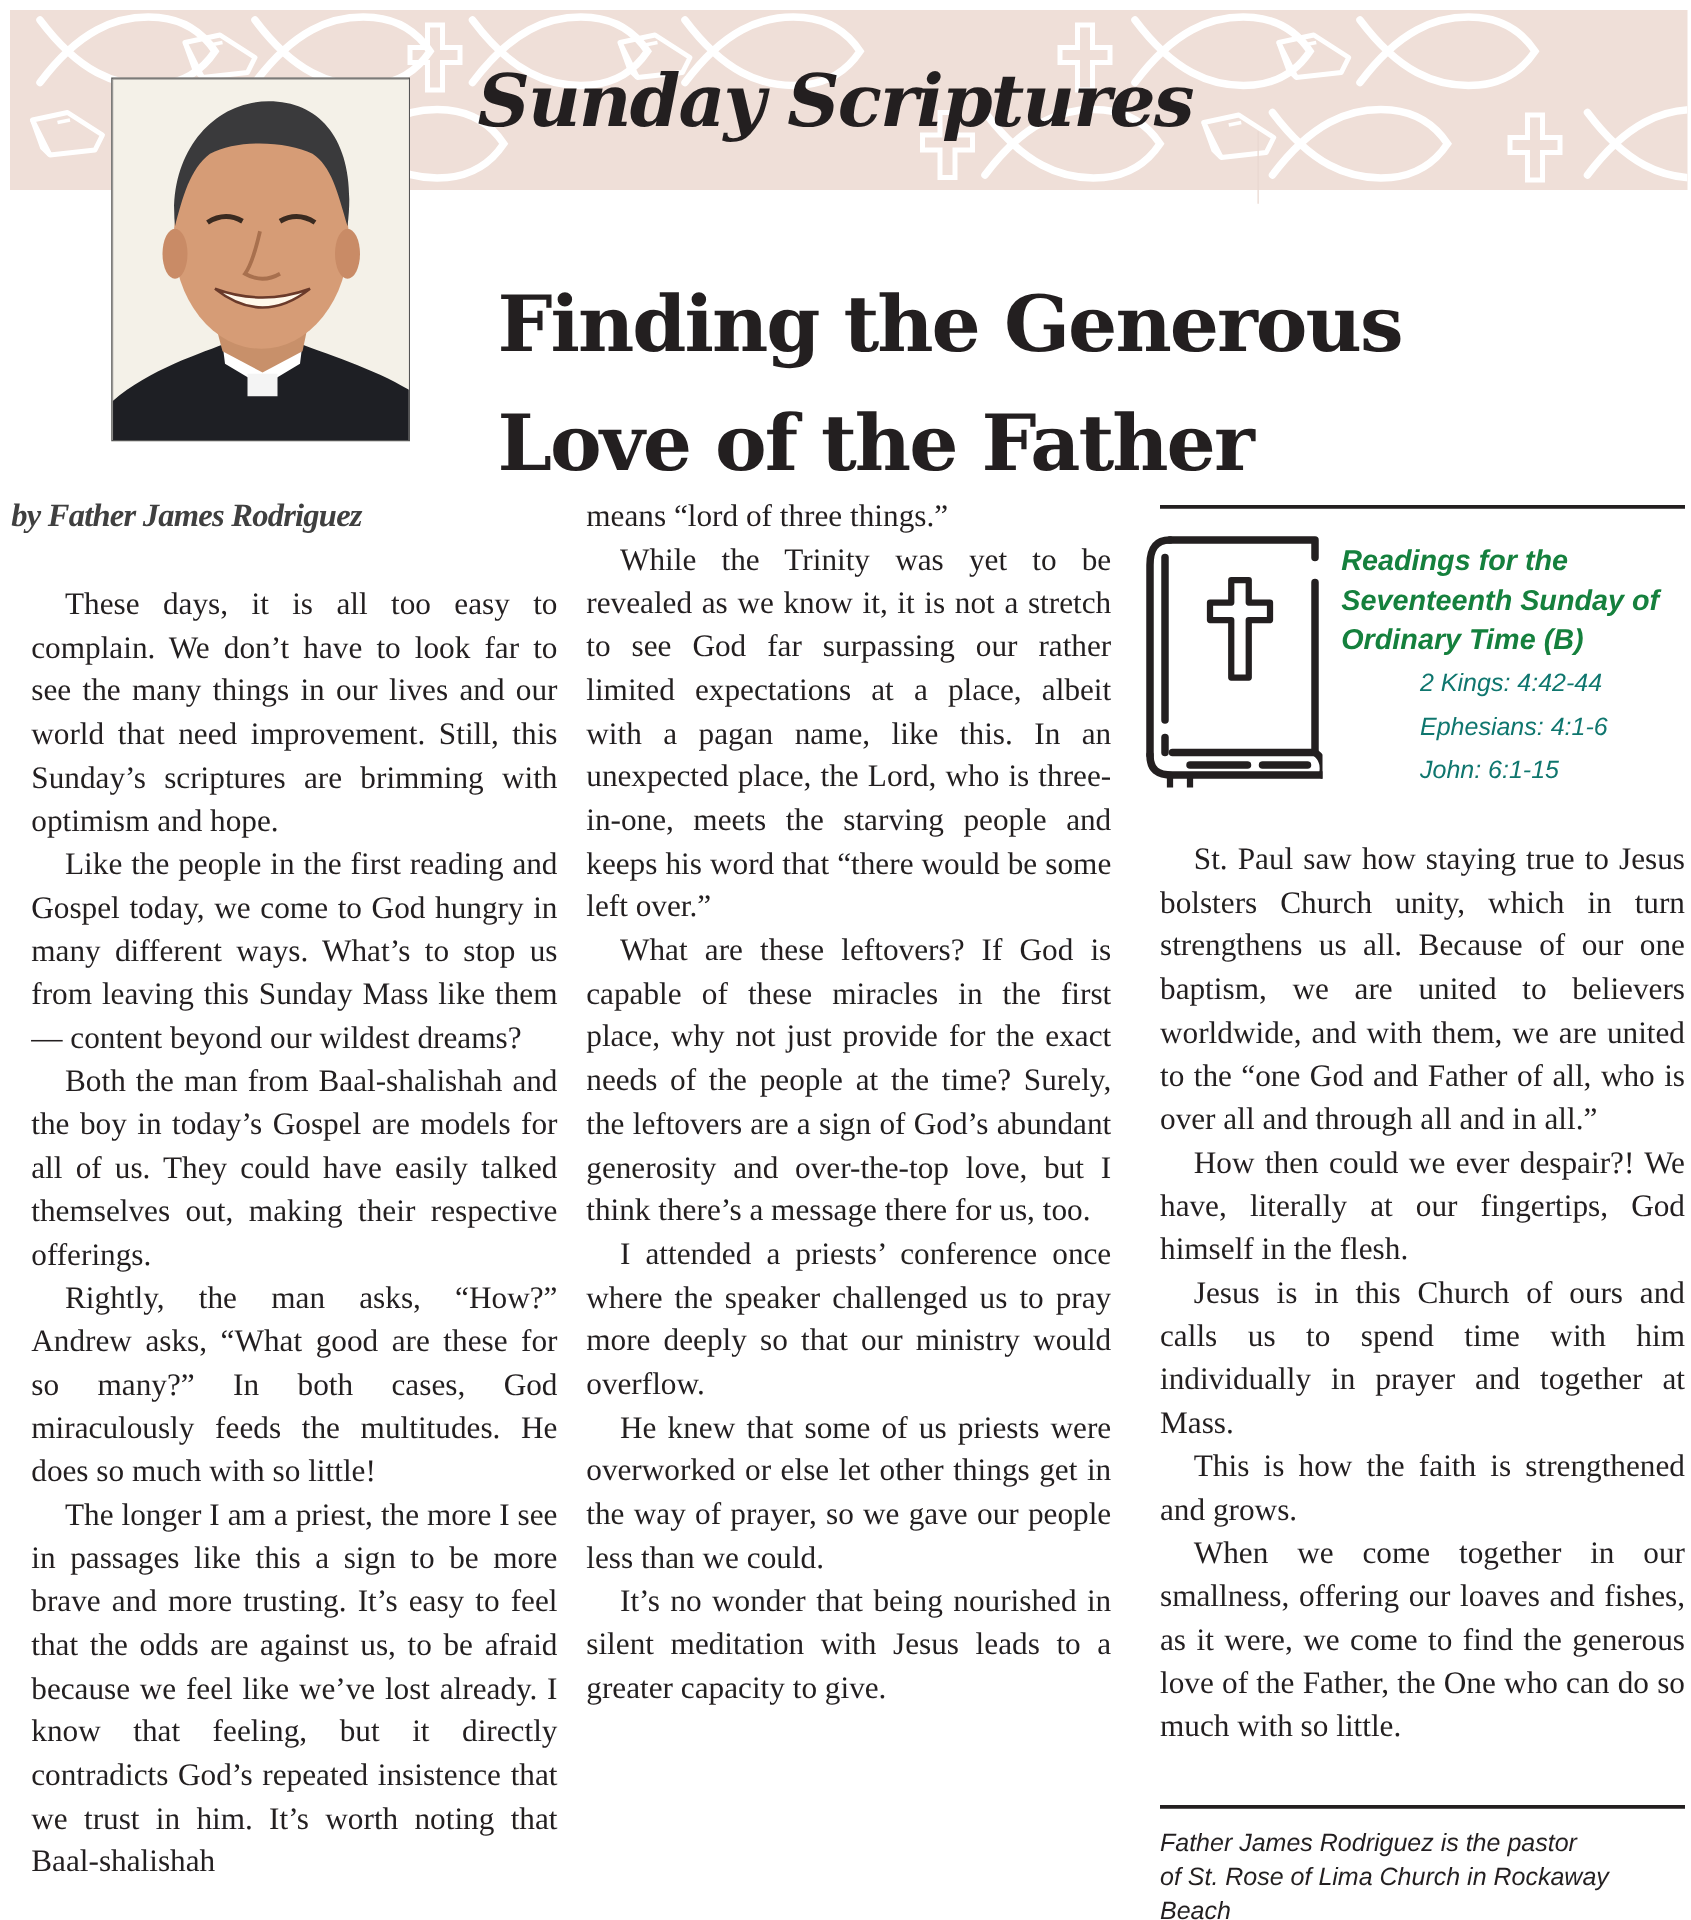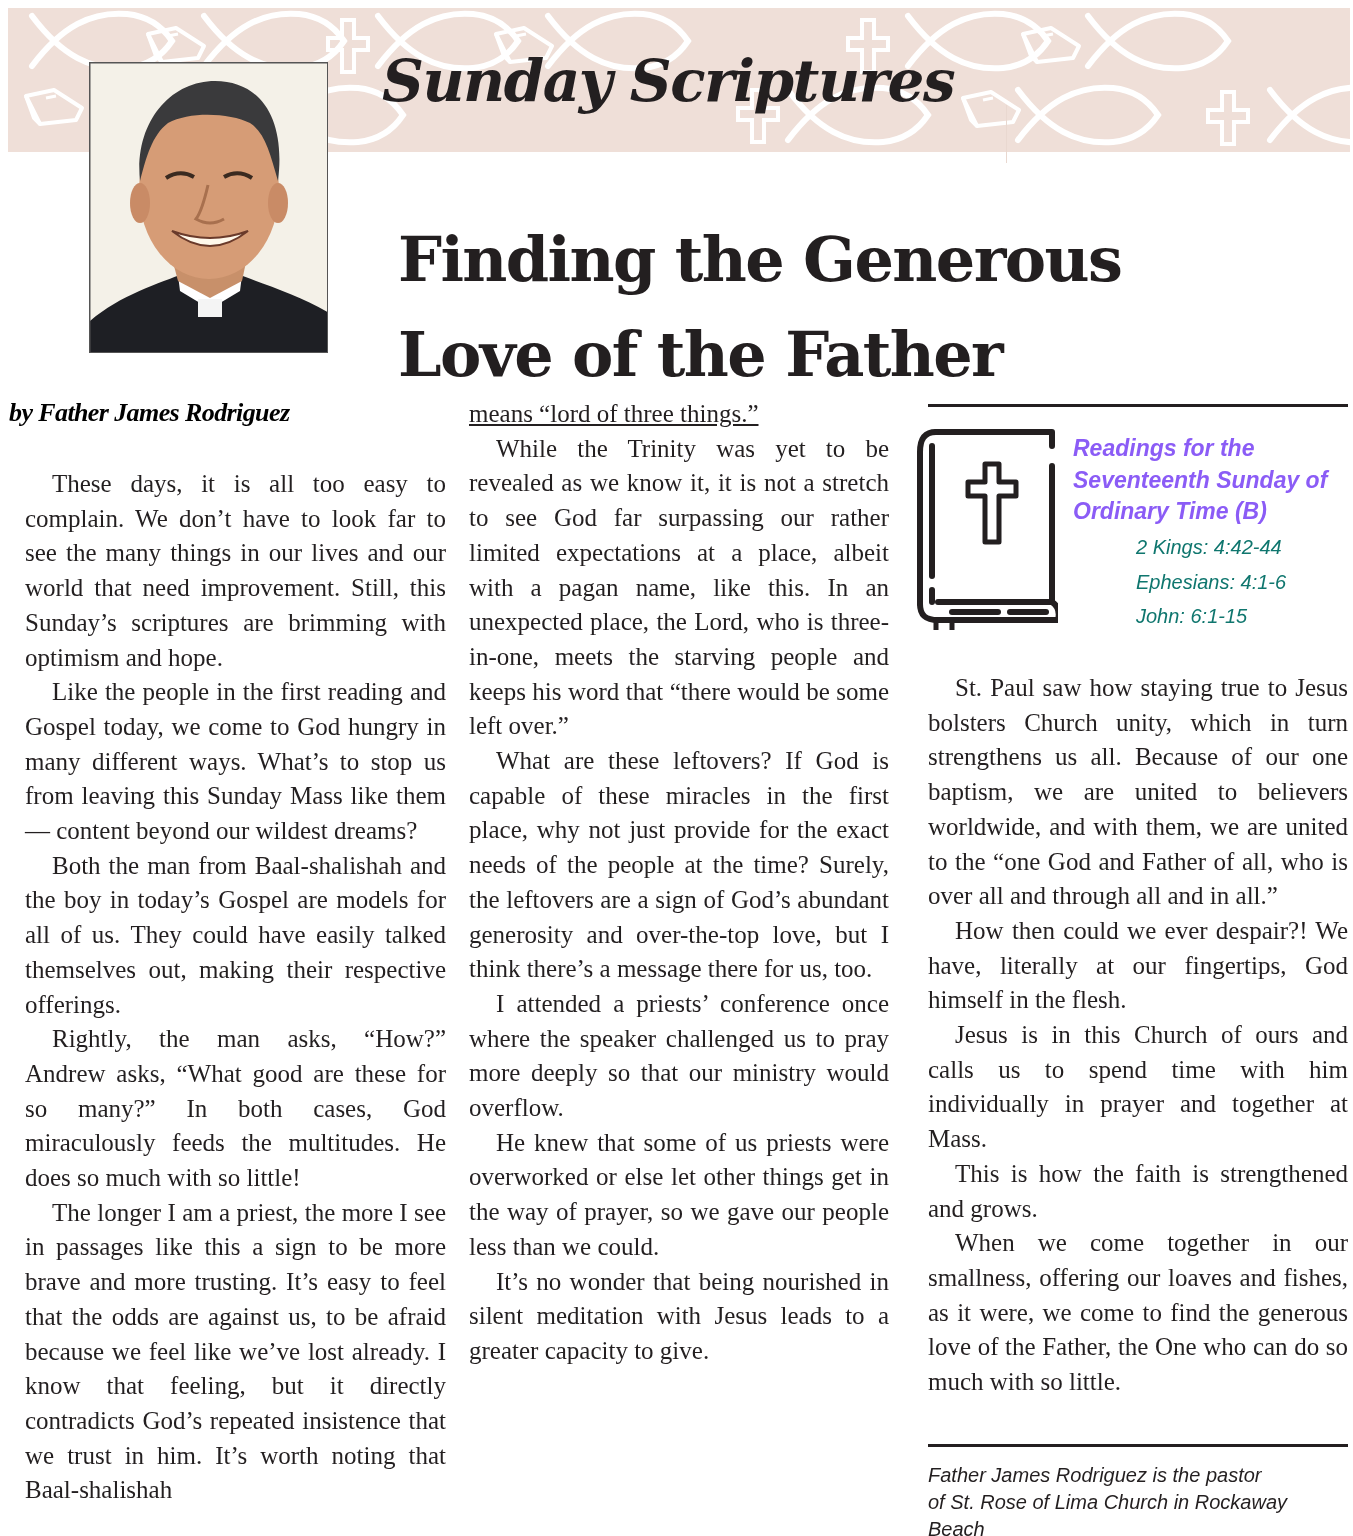--- a/index.html
+++ b/index.html
@@ -28,40 +28,40 @@
     font-family: "DejaVu Serif", serif; font-weight: bold;
     font-size: 62px; line-height: 95px; letter-spacing: -1.6px; color: #231f20;
   }
   .headline span { display: block; }
 
   .col {
     position: absolute; font-family: "Liberation Serif", serif; font-size: 25px;
     line-height: 34.7px; color: #231f20; text-align: justify;
   }
   .col p { margin: 0; text-indent: 27px; }
-  .col p.noindent { text-indent: 0; text-decoration: underline; }
+  .col p.noindent { text-indent: 0; }
   .col1 { left: 25px; top: 467px; width: 421px; }
   .col2 { left: 469px; top: 397px; width: 420px; }
   .col3 { left: 928px; top: 671px; width: 420px; }
 
   .byline {
     position: absolute; left: 9px; top: 398px; margin: 0;
     font-family: "Liberation Serif", serif; font-style: italic; font-weight: bold;
-    font-size: 26px; color: #000000; letter-spacing: -0.6px;
+    font-size: 26px; color: #404040; letter-spacing: -0.6px;
   }
 
   .rule-top { position: absolute; left: 928px; top: 404px; width: 420px; height: 3px; background: #231f20; }
   .rule-bottom { position: absolute; left: 928px; top: 1444px; width: 420px; height: 3px; background: #231f20; }
 
   .bible-icon { position: absolute; left: 908px; top: 426px; width: 150px; height: 204px; }
 
   .readings-title {
     position: absolute; left: 1073px; top: 433px; margin: 0;
     font-family: "Liberation Sans", sans-serif; font-style: italic; font-weight: bold;
-    font-size: 23px; line-height: 31.5px; color: #8b5cf6;
+    font-size: 23px; line-height: 31.5px; color: #15803d;
   }
   .readings-title span { display: block; }
   .readings-list {
     position: absolute; left: 1136px; top: 530px; margin: 0; padding: 0; list-style: none;
     font-family: "Liberation Sans", sans-serif; font-style: italic;
     font-size: 20px; line-height: 34.5px; color: #0f766e;
   }
 
   .author-note {
     position: absolute; left: 928px; top: 1462px; margin: 0; width: 420px;

